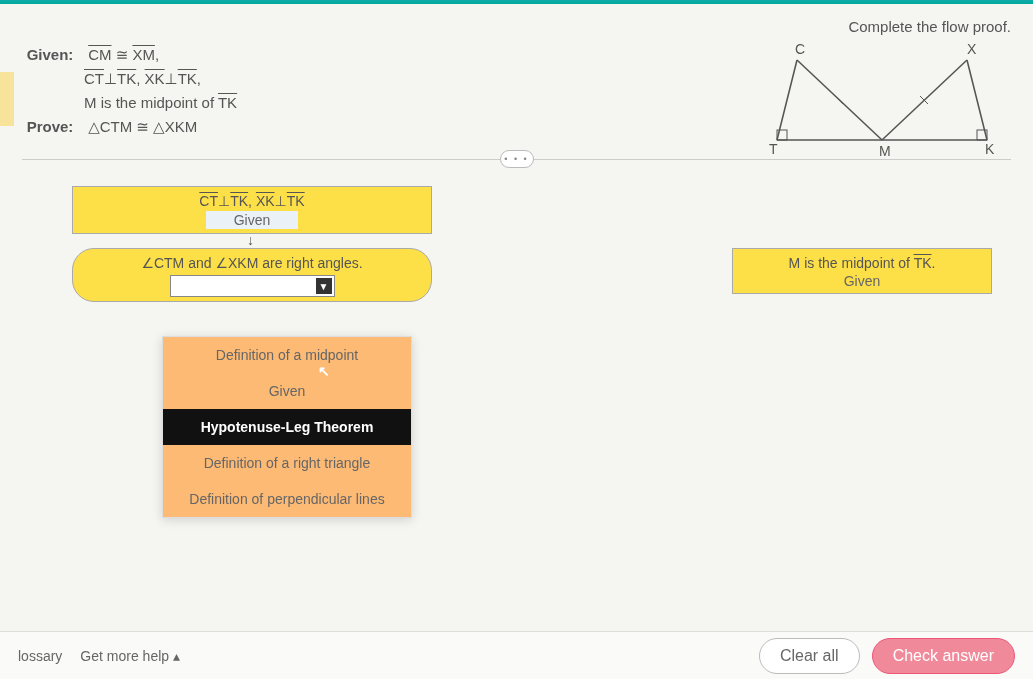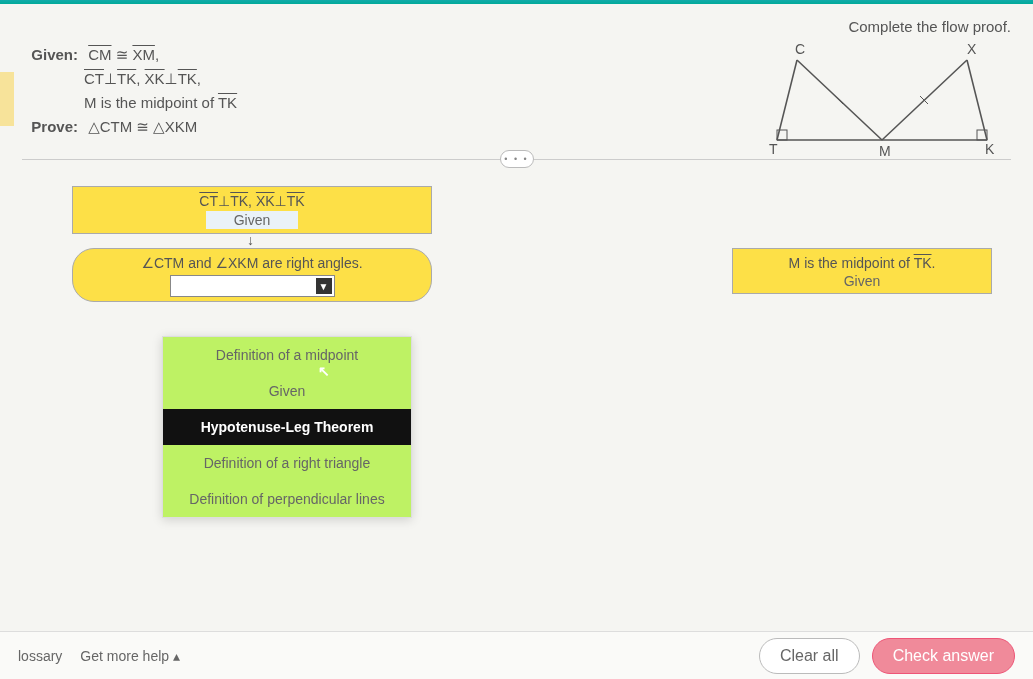--- a/index.html
+++ b/index.html
@@ -16,21 +16,21 @@
     position: absolute;
     top: 0; left: 0; right: 0;
     height: 4px;
     background: linear-gradient(#1aa, #0a9);
   }
   .content {
     padding: 18px 22px 0 22px;
   }
   .instr { font-size: 15px; color: #555; margin-bottom: 8px; text-align: right; }
   .given-block { font-size: 15px; color: #555; line-height: 1.6; }
-  .given-block .lbl { font-weight: bold; display: inline-block; width: 56px; text-align: right; margin-right: 6px; }
+  .given-block .lbl { font-weight: bold; display: inline-block; width: 56px; text-align: center; margin-right: 6px; }
   .indent { margin-left: 62px; }
   .ovl { text-decoration: overline; }
   .diagram {
     position: absolute;
     top: 40px; right: 36px;
     width: 230px; height: 120px;
   }
   .hr-line {
     border: none;
     border-top: 1px solid #ccc;
@@ -77,21 +77,21 @@
     font-size: 10px;
     display: flex; align-items: center; justify-content: center;
   }
   .arrow-down {
     position: absolute;
     font-size: 14px;
     color: #555;
   }
   .dropdown {
     position: absolute;
-    background: #bef264;
+    background: #fdba74;
     border: 1px solid #ddd;
     box-shadow: 0 2px 10px rgba(0,0,0,0.15);
     width: 250px;
     font-size: 14px;
   }
   .dropdown .opt {
     padding: 10px 12px;
     text-align: center;
     color: #666;
     cursor: pointer;

